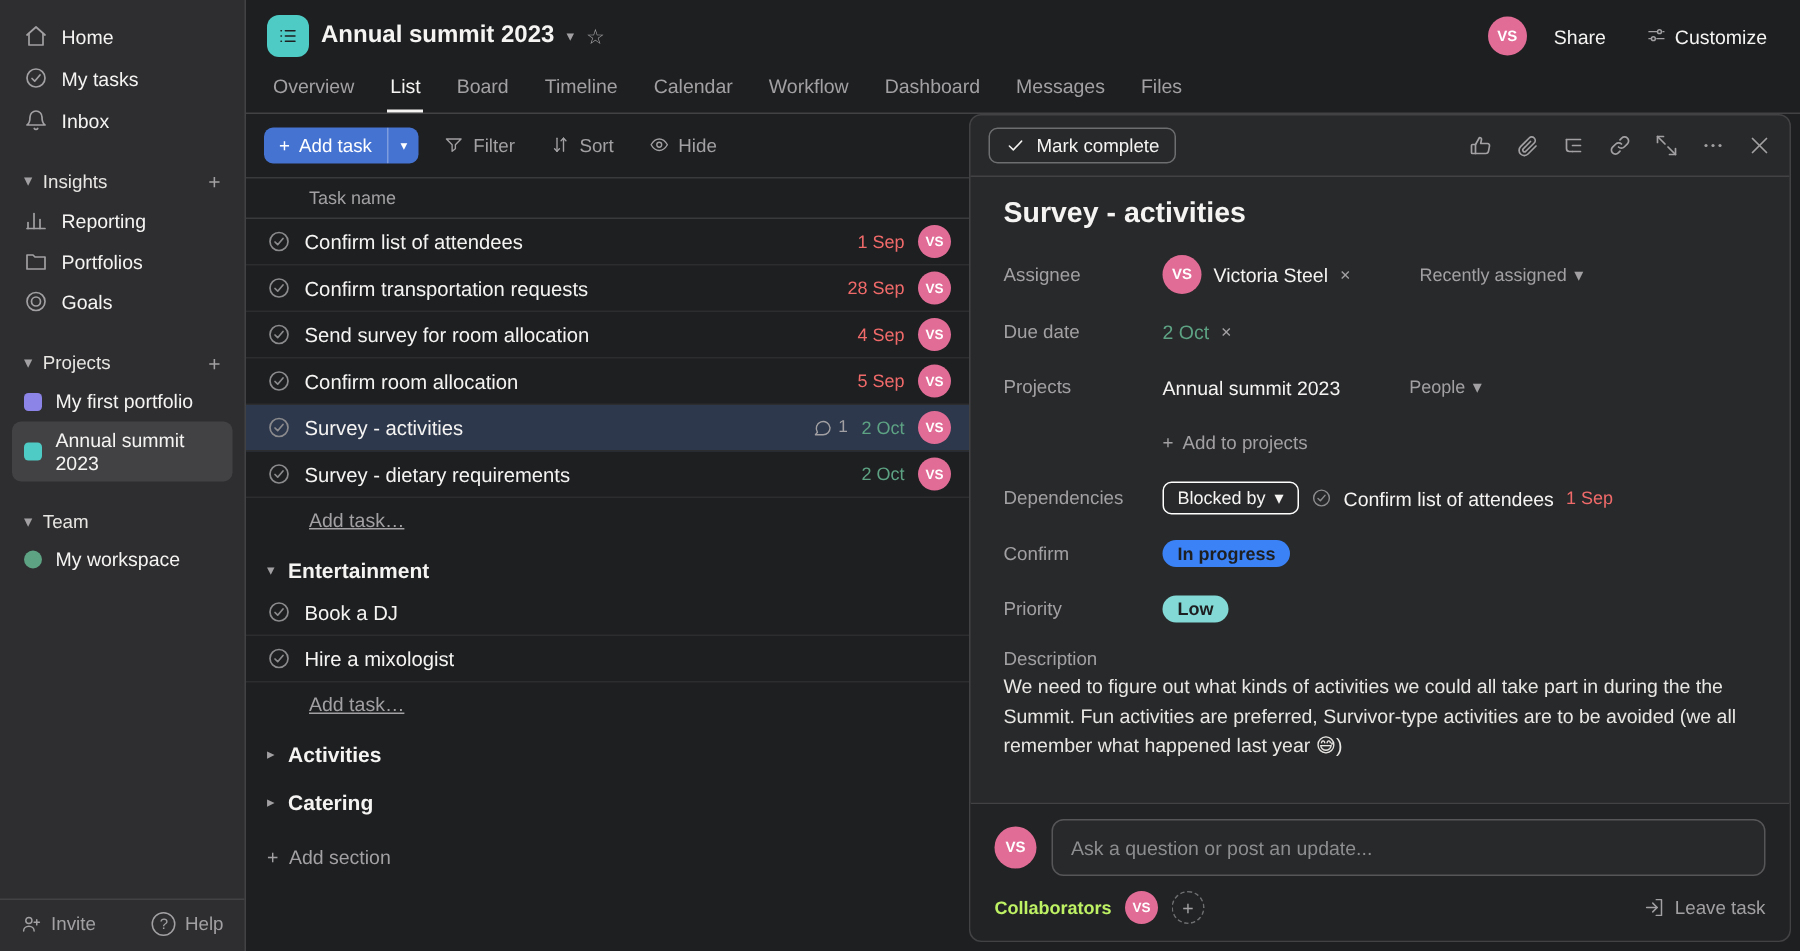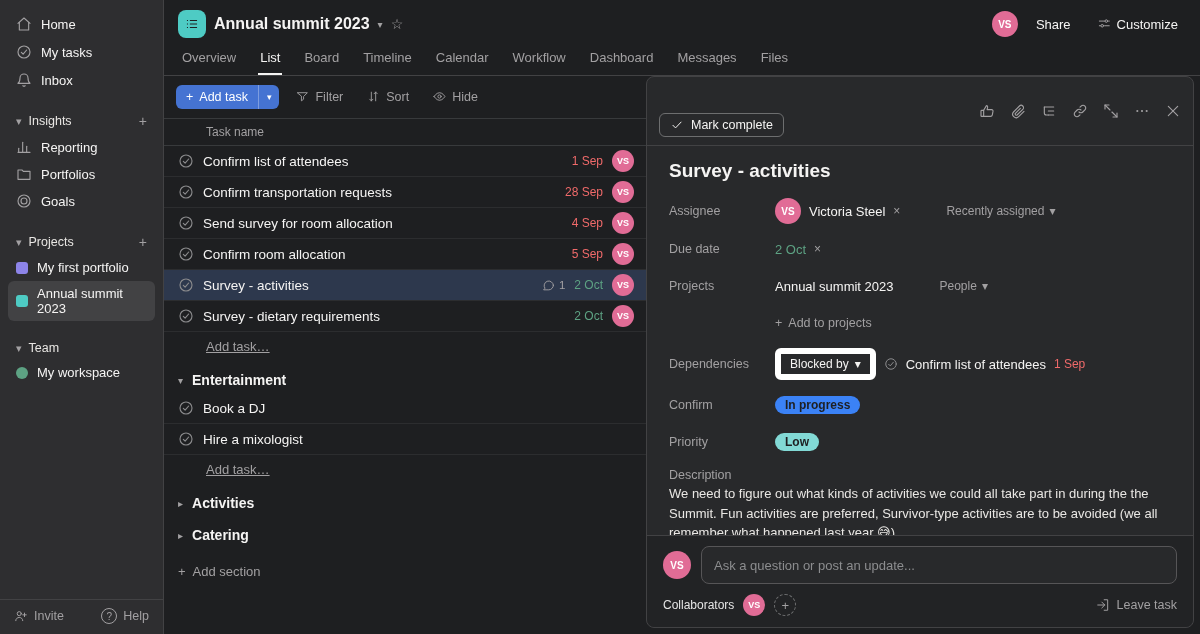--- a/index.html
+++ b/index.html
@@ -70,41 +70,41 @@
   .due-red { color:#f06a6a; }
   .due-green { color:#5da283; }
   .sect-header { display:flex; align-items:center; gap:9px; padding:11px 12px 5px 14px; font-size:14px; font-weight:700; }
   .sect-header .chev { font-size:10px; }
   .addtask-row { color:#a2a0a2; font-size:13px; padding:7px 12px 7px 42px; cursor:pointer;text-decoration:underline; }
   .add-section { display:flex; align-items:center; gap:7px; color:#a2a0a2; font-size:13px; margin:16px 14px; cursor:pointer; }
 
   
   .detail { width:548px; flex-shrink:0; margin:0 6px 6px 0; background:#28292b; border:1px solid #424244; border-radius:8px; display:flex; flex-direction:column; min-height:0; }
   .d-header { display:flex; align-items:center; padding:8px 12px; border-bottom:1px solid #424244; }
-  .mark-complete { display:flex; align-items:flex-end; gap:7px; border:1px solid #6d6e6f; background:none; color:#f5f4f3; font-family:inherit; font-size:12.5px; border-radius:6px; padding:4px 10px; cursor:pointer;margin-top:28px; }
+  .mark-complete { display:flex; align-items:flex-end; gap:7px; border:1px solid #6d6e6f; background:none; color:#f5f4f3; font-family:inherit; font-size:12.5px; border-radius:6px; padding:4px 10px; cursor:pointer; }
   .d-icons { margin-left:auto; display:flex; align-items:center; gap:15px; color:#a2a0a2; }
   .d-body { flex:1; min-height:0; overflow:hidden; padding:12px 22px 6px; }
   .d-title { font-size:19px; font-weight:700; margin:2px 0 16px; }
   .frow { display:flex; align-items:center; margin-bottom:13px; min-height:24px; }
   .flabel { width:106px; flex-shrink:0; color:#a2a0a2; font-size:12.5px; }
   .fvalue { display:flex; align-items:center; gap:8px; font-size:13px; min-width:0; flex:1; }
   .remove-x { color:#a2a0a2; font-size:12px; cursor:pointer; }
   .hint { display:flex; align-items:center; gap:5px; color:#a2a0a2; font-size:12px; margin-left:38px; cursor:pointer; white-space:nowrap; }
   .link-quiet { color:#a2a0a2; font-size:12.5px; display:flex; gap:6px; align-items:center; cursor:pointer; }
-  .blocked-chip { display:flex; align-items:center; gap:6px; border:6px solid #ffffff; border-radius:6px; padding:3px 9px; font-size:12px; color:#f5f4f3; cursor:pointer; }
+  .blocked-chip { display:flex; align-items:center; gap:6px; border:1px solid #ffffff; border-radius:6px; padding:3px 9px; font-size:12px; color:#f5f4f3; cursor:pointer; }
   .dep-name { font-size:13px; white-space:nowrap; overflow:hidden; text-overflow:ellipsis; }
   .dep-due { font-size:12px; color:#f06a6a; flex-shrink:0; }
   .chip { border-radius:10px; padding:2px 10px; font-size:12px; color:#1e1f21; font-weight:700; cursor:pointer; }
   .desc-text { font-size:13px; line-height:1.5; color:#e9e7e4; margin-top:2px; }
   .d-footer { border-top:1px solid #424244; background:#222325; border-radius:0 0 8px 8px; padding:10px 16px 11px; }
   .comment-row { display:flex; align-items:center; gap:10px; }
   .comment-input { flex:1; height:38px; border:1px solid #565557; border-radius:8px; background:#28292b; color:#f5f4f3; font-family:inherit; font-size:13px; padding:0 12px; }
   .comment-input::placeholder { color:#8c8d8f; }
   .collab-row { display:flex; align-items:center; gap:9px; margin-top:10px; }
-  .collab-label { color:#e5e5e5; font-size:12px; }
+  .collab-label { color:#bef264; font-size:12px;font-weight:bold; }
   .add-collab { width:22px; height:22px; border:1.4px dashed #6d6e6f; border-radius:50%; color:#a2a0a2; display:flex; align-items:center; justify-content:center; font-size:13px; cursor:pointer; }
   .leave-task { margin-left:auto; display:flex; align-items:center; gap:7px; color:#a2a0a2; font-size:12.5px; cursor:pointer; }
 </style>
 </head>
 <body>
 
 <div class="app">
 
   <aside class="sidebar">
     <div class="side-item">

